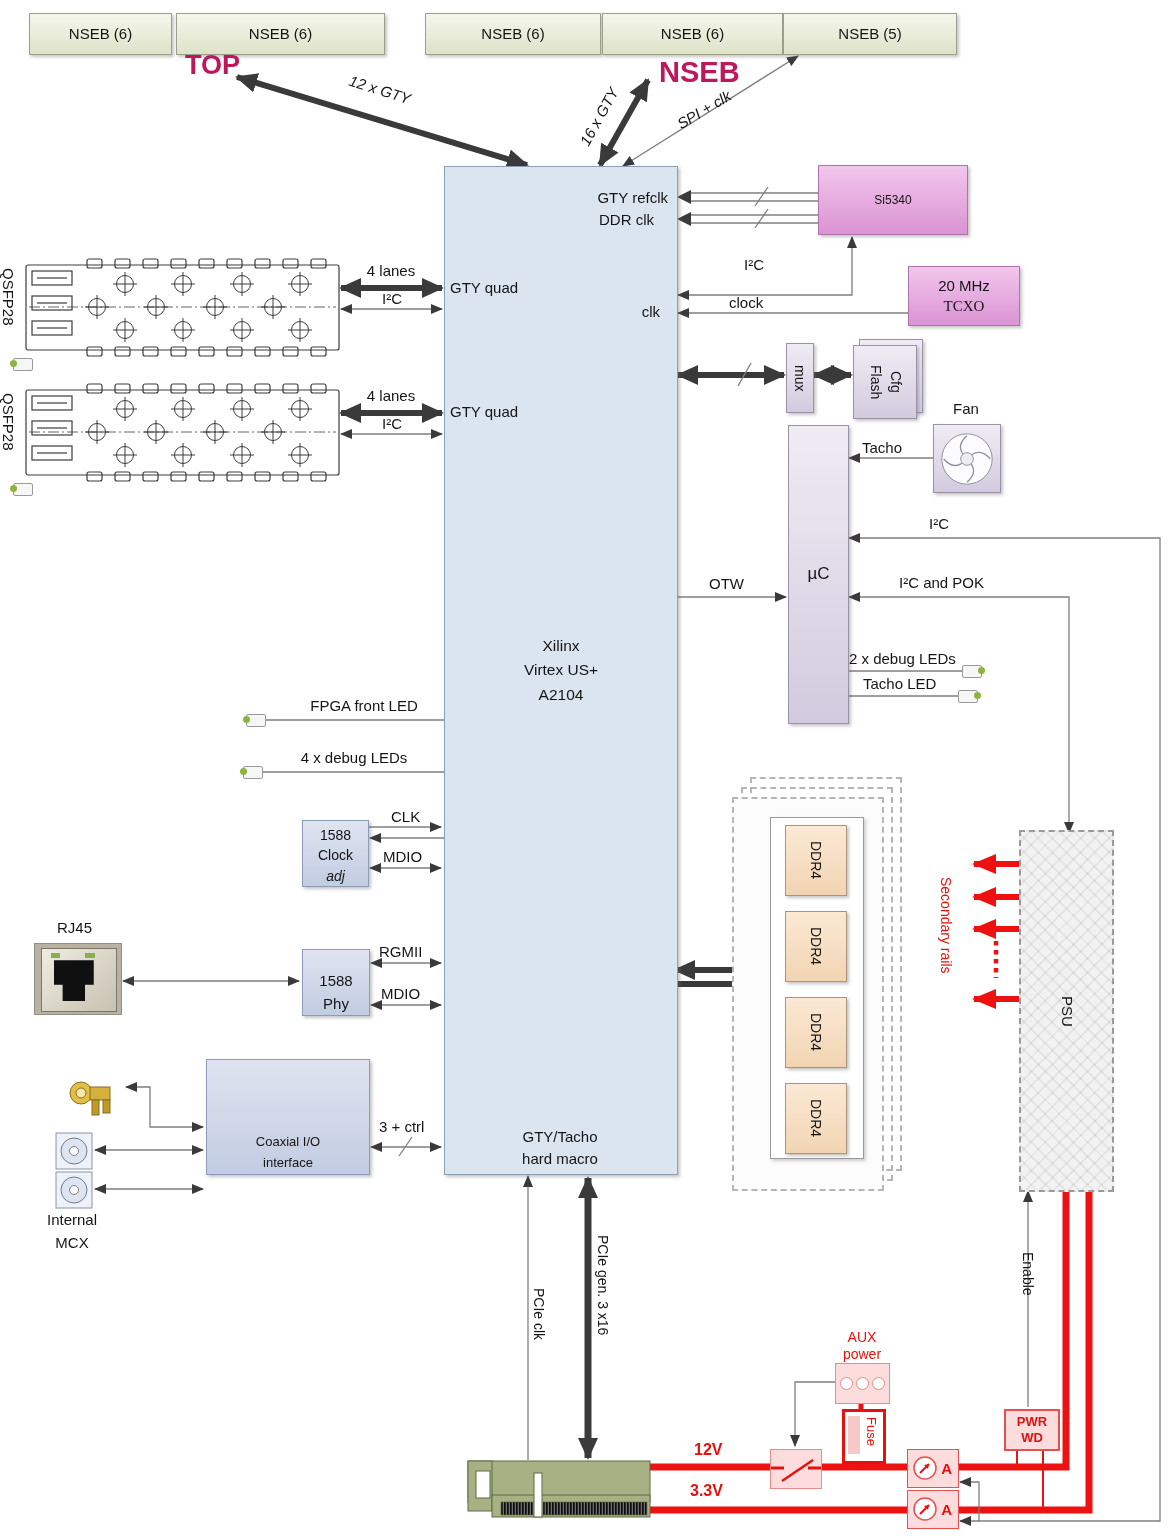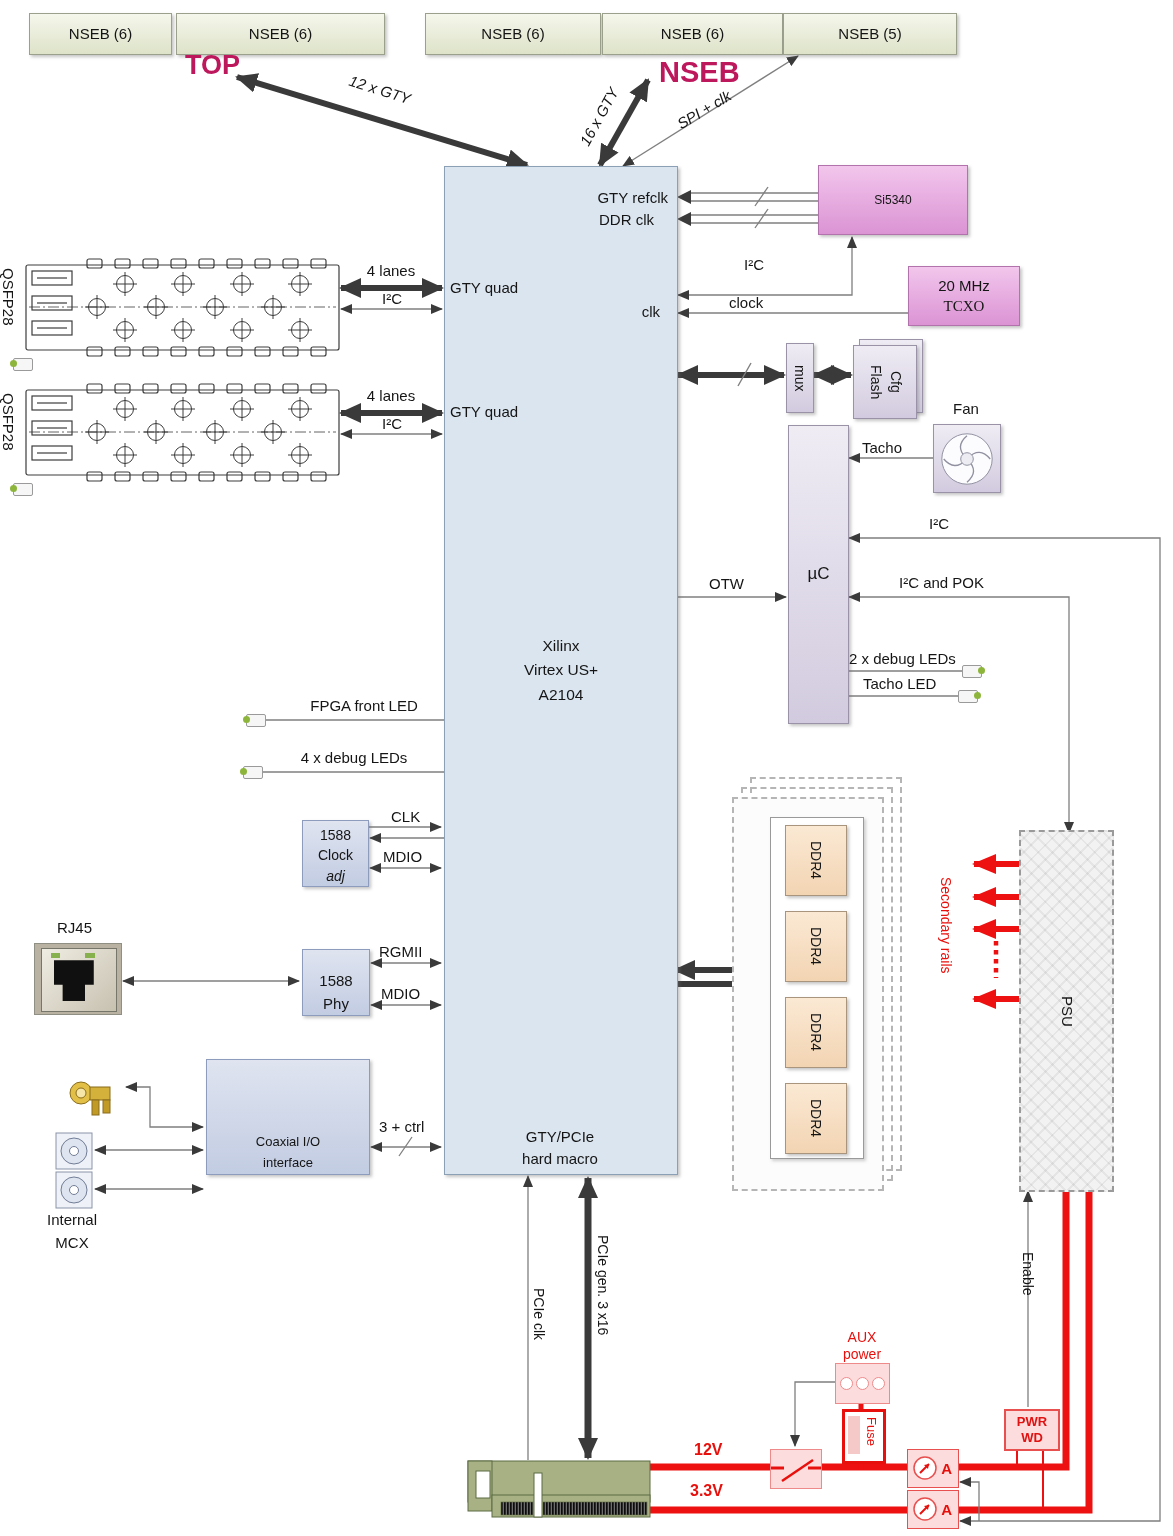--- a/index.html
+++ b/index.html
@@ -252,21 +252,21 @@
     <span style="display:block;">Virtex US+</span>
     <span style="display:block;">A2104</span>
   </div>
 </div>
 <div class="lbl rt" style="left:558px;top:189px;width:110px;">GTY refclk</div>
 <div class="lbl rt" style="left:544px;top:211px;width:110px;">DDR clk</div>
 <div class="lbl rt" style="left:558px;top:303px;width:102px;">clk</div>
 <div class="lbl" style="left:450px;top:279px;">GTY quad</div>
 <div class="lbl" style="left:450px;top:403px;">GTY quad</div>
 <div class="lbl ctr" style="left:444px;top:1126px;width:232px;line-height:1.45;">
-  <span style="display:block;">GTY/PCIe</span>
+  <span style="display:block;">GTY/Tacho</span>
   <span style="display:block;">hard macro</span>
 </div>
 
 <div class="box pink" style="left:818px;top:165px;width:148px;height:68px;font-size:12px;">
       <span>Si5340</span>
     </div>
 <div class="box pink" style="left:908px;top:266px;width:110px;height:58px;">
   <div>
         <span style="display:block;">20 MHz</span>
        <span style="display:block;font-family:Liberation Serif, serif;">TCXO</span>

